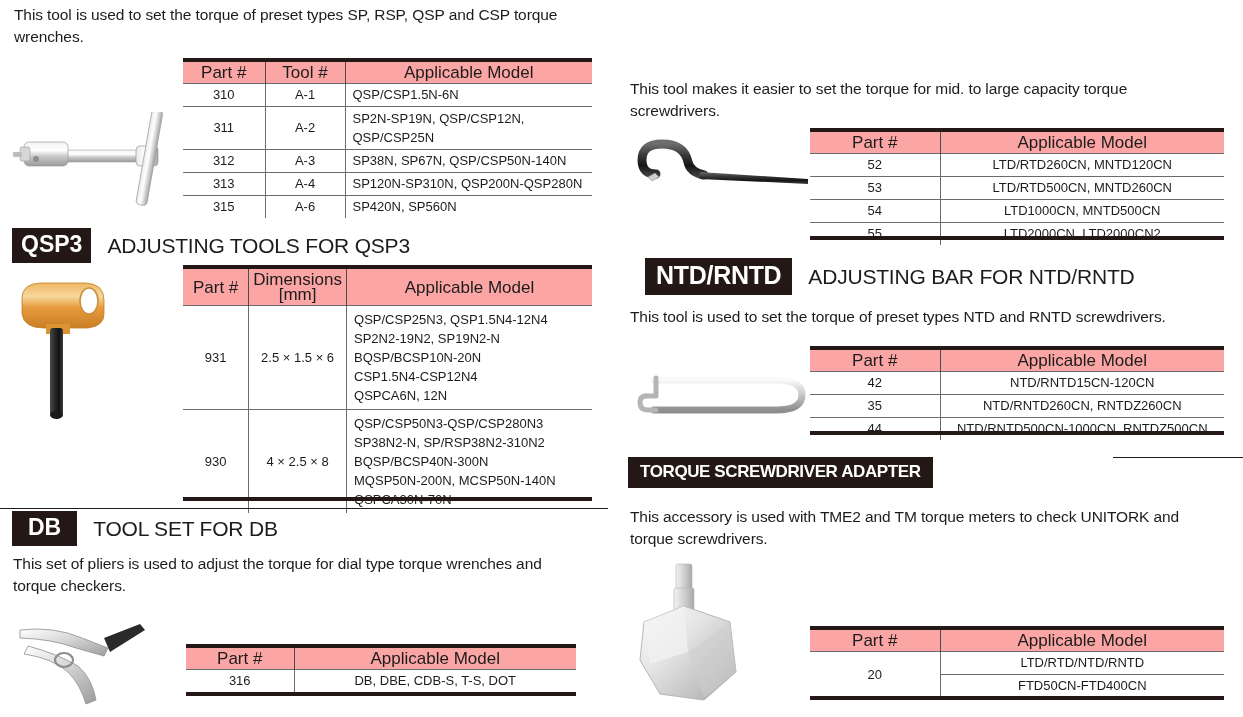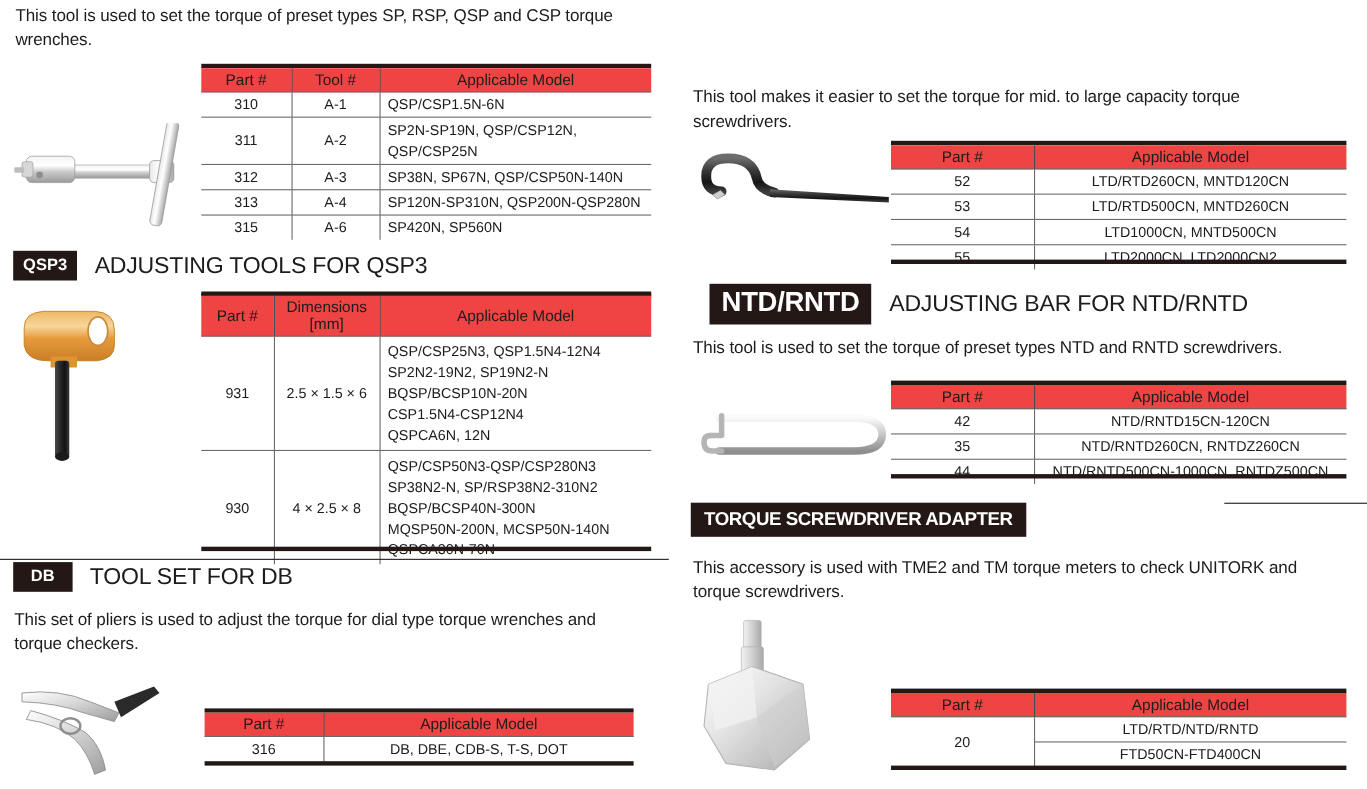--- a/index.html
+++ b/index.html
@@ -24,21 +24,21 @@
     line-height: 22px;
     color: #1c1c1c;
     letter-spacing: -0.1px;
   }
 
   
   .sec-head { position: absolute; display: flex; align-items: center; }
   .badge {
     background: #231815;
     color: #ffffff;
-    font-size: 15px;
+    font-size: 23px;
     font-weight: bold;
     line-height: 1;
     padding: 5px 9px 7px 9px;
     letter-spacing: 0px;
     display: inline-block;
     white-space: nowrap;
   }
   .badge.wide { letter-spacing: -0.3px; }
   .sec-title {
     font-size: 21px;
@@ -61,23 +61,23 @@
 
   
   .tbl {
     position: absolute;
     border-collapse: collapse;
     font-size: 13px;
     color: #1c1c1c;
     background: #fff;
   }
   .tbl thead th {
-    background: #ef4444;
+    background: #fca5a5;
     font-weight: normal;
-    font-size: 14px;
+    font-size: 17px;
     text-align: center;
     padding: 3px 4px;
     border-left: 1px solid #4d4d4d;
     border-right: 1px solid #4d4d4d;
     line-height: 15px;
   }
   .tbl thead tr { border-bottom: 1px solid #2b2b2b; }
   .tbl tbody td {
     padding: 2px 4px;
     border: 1px solid #6b6b6b;

